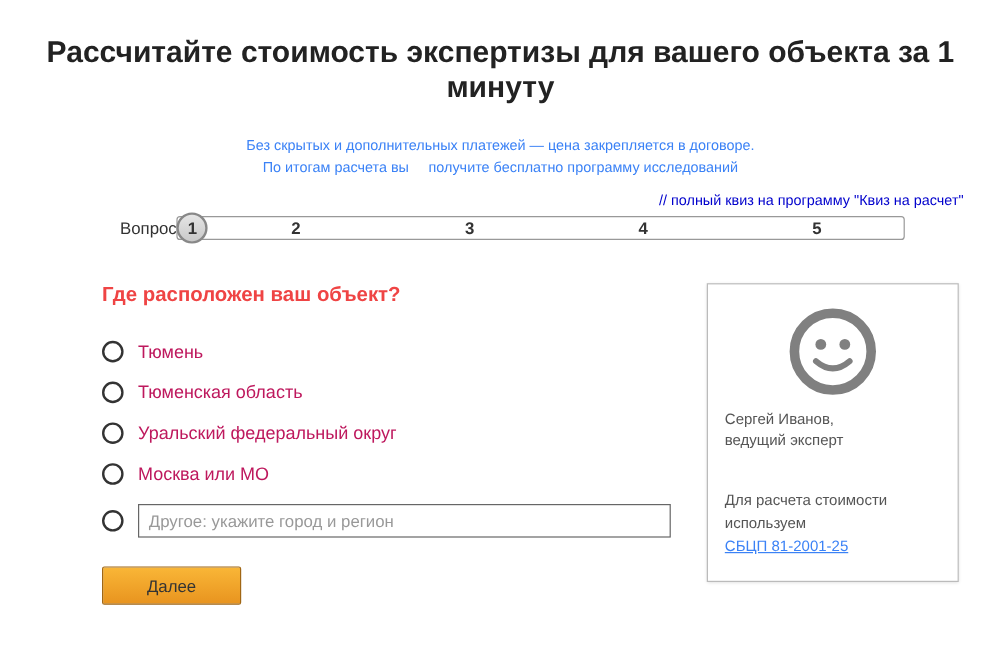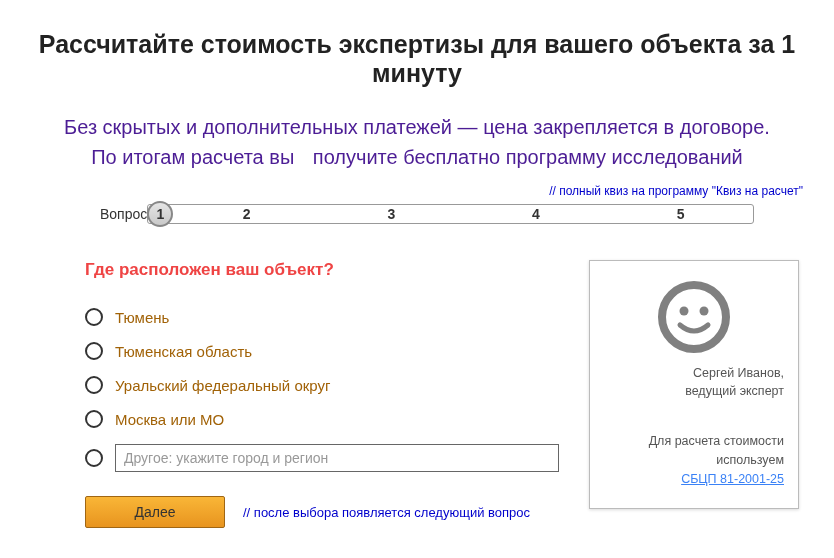--- a/index.html
+++ b/index.html
@@ -12,23 +12,23 @@
 }
 h1 {
   font-size: 25px;
   font-weight: 700;
   text-align: center;
   margin-bottom: 24px;
   color: #222;
 }
 .subtitle {
   text-align: center;
-  font-size: 20px;
+  font-size: 12px;
   line-height: 1.5;
-  color: #4c1d95;
+  color: #3b82f6;
   margin-bottom: 12px;
 }
 .subtitle .bold { font-weight: 400; margin-left: 13px; }
 
 .quiz-note {
   text-align: right;
   font-size: 12px;
   color: #0000CC;
   padding-right: 6px;
   margin-bottom: 6px;
@@ -105,21 +105,21 @@
 .radio {
   width: 18px;
   height: 18px;
   border: 2px solid #333;
   border-radius: 50%;
   flex-shrink: 0;
   cursor: pointer;
 }
 .option-label {
   font-size: 15px;
-  color: #a16207;
+  color: #be185d;
   cursor: pointer;
 }
 .other-input {
   flex: 1;
   max-width: 460px;
   height: 28px;
   border: 1px solid #666;
   padding: 0 8px;
   font-size: 14px;
   color: #3b82f6;
@@ -127,40 +127,40 @@
 }
 .other-input::placeholder { color: #999; }
 
 .action-row {
   display: flex;
   align-items: center;
   gap: 18px;
   margin-top: 24px;
 }
 .next-btn {
-  width: 140px;
+  width: 116px;
   height: 32px;
   background: linear-gradient(to bottom, #f9b637, #e8941f);
   border: 1px solid #a06614;
   color: #333;
   font-size: 14px;
   cursor: pointer;
   border-radius: 2px;
 }
 .after-note {
   font-size: 13px;
   color: #0000CC;
 }
 
 .expert-card {
   width: 210px;
   border: 1px solid #bbb;
   box-shadow: 0 1px 3px rgba(0,0,0,0.15);
   padding: 18px 14px 20px 14px;
-  text-align: right;
+  text-align: left;
   font-size: 12.5px;
   color: #555;
   align-self: flex-start;
   margin-right: 10px;
 }
 .avatar {
   margin: 0 auto 10px auto;
   display: flex;
   align-items: center;
   justify-content: center;
@@ -216,21 +216,20 @@
       <div class="radio"></div>
       <span class="option-label">Москва или МО</span>
     </div>
     <div class="option-row">
       <div class="radio"></div>
       <input class="other-input" type="text" placeholder="Другое: укажите город и регион" style="">
     </div>
 
     <div class="action-row">
       <button class="next-btn">Далее</button>
-      <span class="after-note">// после выбора появляется следующий вопрос</span>
     </div>
   </div>
 
   <div class="expert-card">
     <div class="avatar">
       <svg width="76" height="76" viewBox="0 0 76 76">
         <circle cx="38" cy="38" r="32" fill="none" stroke="#808080" stroke-width="8"></circle>
         <circle cx="28" cy="32" r="4.5" fill="#808080"></circle>
         <circle cx="48" cy="32" r="4.5" fill="#808080"></circle>
         <path d="M 24 46 Q 38 58 52 46" fill="none" stroke="#808080" stroke-width="5" stroke-linecap="round"></path>

